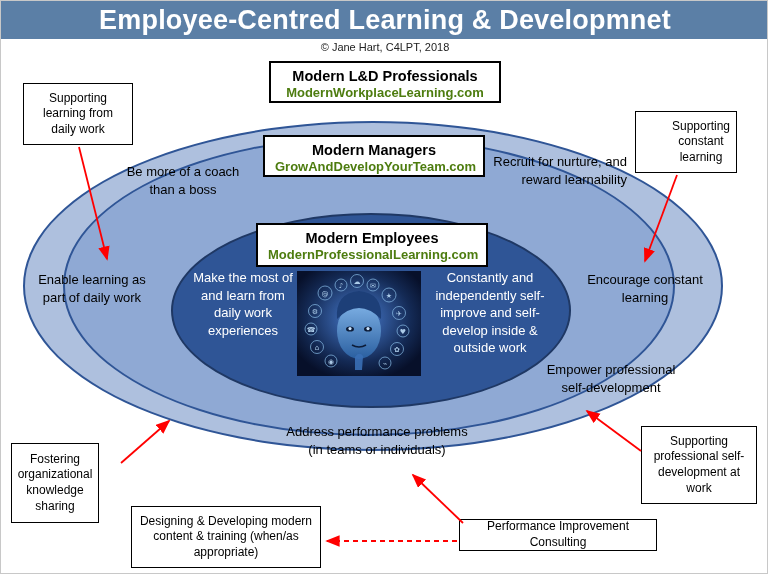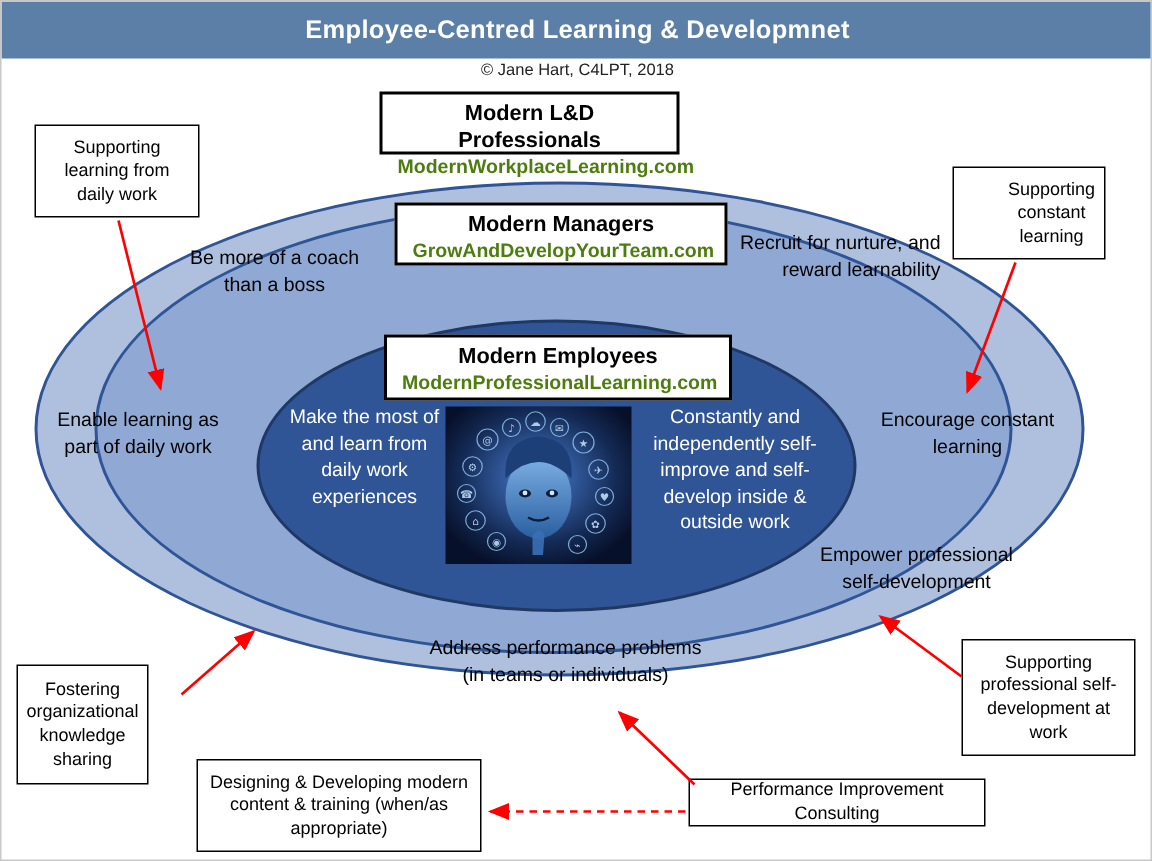--- a/index.html
+++ b/index.html
@@ -26,21 +26,21 @@
     top: 0;
     width: 768px;
     height: 38px;
     background: #5b7fa6;
     display: flex;
     align-items: center;
     justify-content: center;
   }
   .title-bar .title-text {
     color: #ffffff;
-    font-size: 17px;
+    font-size: 27px;
     font-weight: bold;
     letter-spacing: 0.2px;
   }
   .copyright {
     position: absolute;
     left: 0;
     top: 40px;
     width: 768px;
     text-align: center;
     font-size: 11px;
@@ -105,21 +105,21 @@
     font-weight: bold;
     color: #000000;
     display: block;
   }
   .box .url {
     font-size: 13px;
     font-weight: bold;
     color: #4d7c0f;
     display: block;
   }
-  .ld-box     { left: 252px; top: 60px;  width: 200px; height: 42px; }
+  .ld-box     { left: 268px; top: 60px;  width: 232px; height: 42px; }
   .mgr-box    { left: 262px; top: 134px; width: 222px; height: 42px; }
   .emp-box    { left: 255px; top: 222px; width: 232px; height: 44px; }
 
   .callout {
     position: absolute;
     background: #ffffff;
     border: 1px solid #000000;
     box-sizing: border-box;
     font-size: 12px;
     color: #000000;

